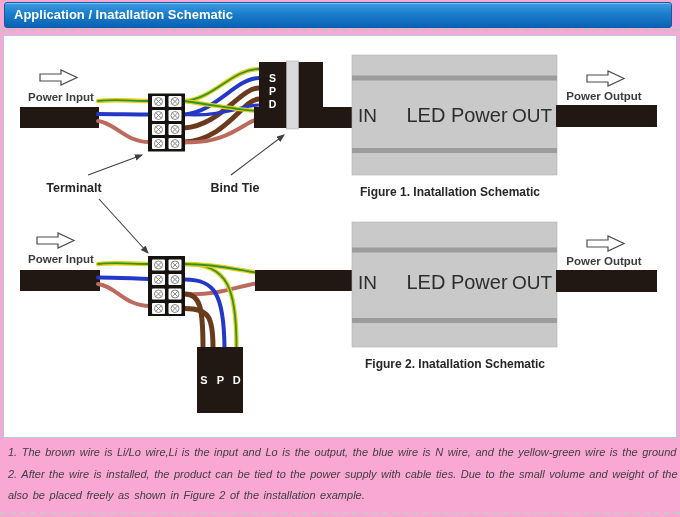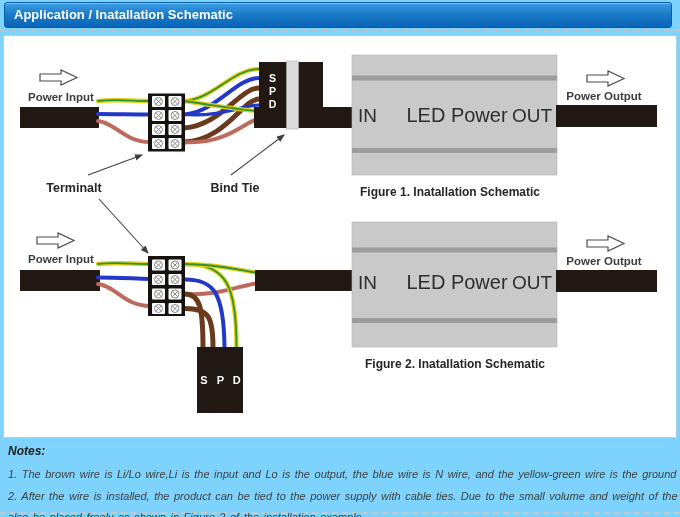--- a/index.html
+++ b/index.html
@@ -1,16 +1,16 @@
 <!DOCTYPE html>
 <html><head>
 <meta charset="utf-8">
 <style>
   html,body{margin:0;padding:0;background:#fff;}
-  #page-root{position:relative;width:680px;height:517px;background:#7dd3fc;overflow:hidden;
+  #page-root{position:relative;width:680px;height:517px;background:#f9a8d4;overflow:hidden;
              font-family:"Liberation Sans",sans-serif;}
   
   #section-header{position:absolute;left:4px;top:2px;width:668px;height:26px;
     background:linear-gradient(#3d9ce2,#1b7ecb 45%,#0a62b4);
     border:1px solid #0d5ca6;border-radius:3px;box-sizing:border-box;
     box-shadow:inset 0 1px 0 #7cc0ec;}
   #section-title{display:block;padding-left:9px;line-height:24px;
     font-size:13px;font-weight:bold;color:#fff;}
   #header-divider{position:absolute;left:0;top:29px;width:680px;height:0;
     border-top:2px dashed #c2c2c2;}
@@ -190,19 +190,18 @@
 
         <rect x="556" y="270" width="101" height="22" class="cable"></rect>
         <use href="#harrow" x="587" y="236" class="arrowo"></use>
         <text x="604" y="265" text-anchor="middle" class="lbl">Power Output</text>
         <text x="455" y="368" text-anchor="middle" class="cap">Figure 2. Inatallation Schematic</text>
       </g>
     </svg>
   </div>
 
   <div id="notes-section">
-    <div class="notes-heading">Notes:</div>
     <div class="note-line">1. The brown wire is Li/Lo wire,Li is the input and Lo is the output, the blue wire is N wire, and the yellow-green wire is the ground wire.</div>
     <div class="note-line">2. After the wire is installed, the product can be tied to the power supply with cable ties. Due to the small volume and weight of the product, it can</div>
     <div class="note-line">also be placed freely as shown in Figure 2 of the installation example.</div>
   </div>
 
 </div>
 
 </body></html>

